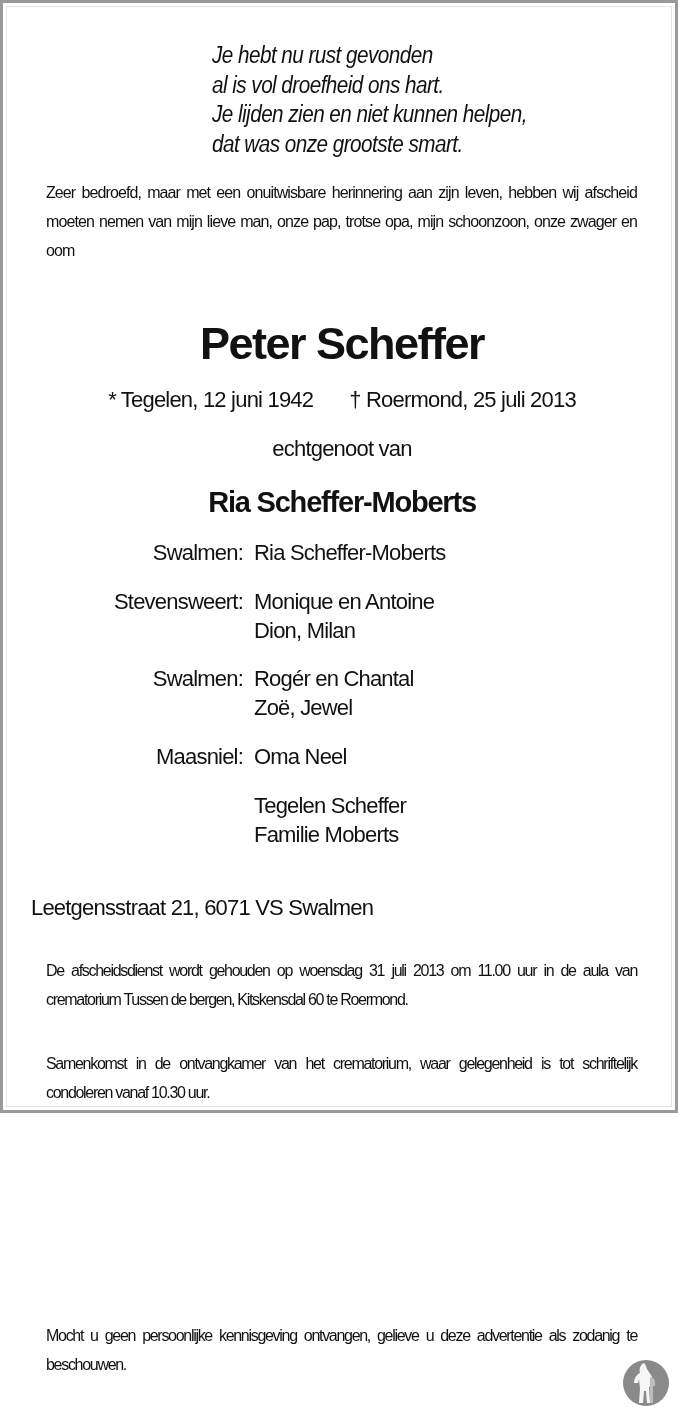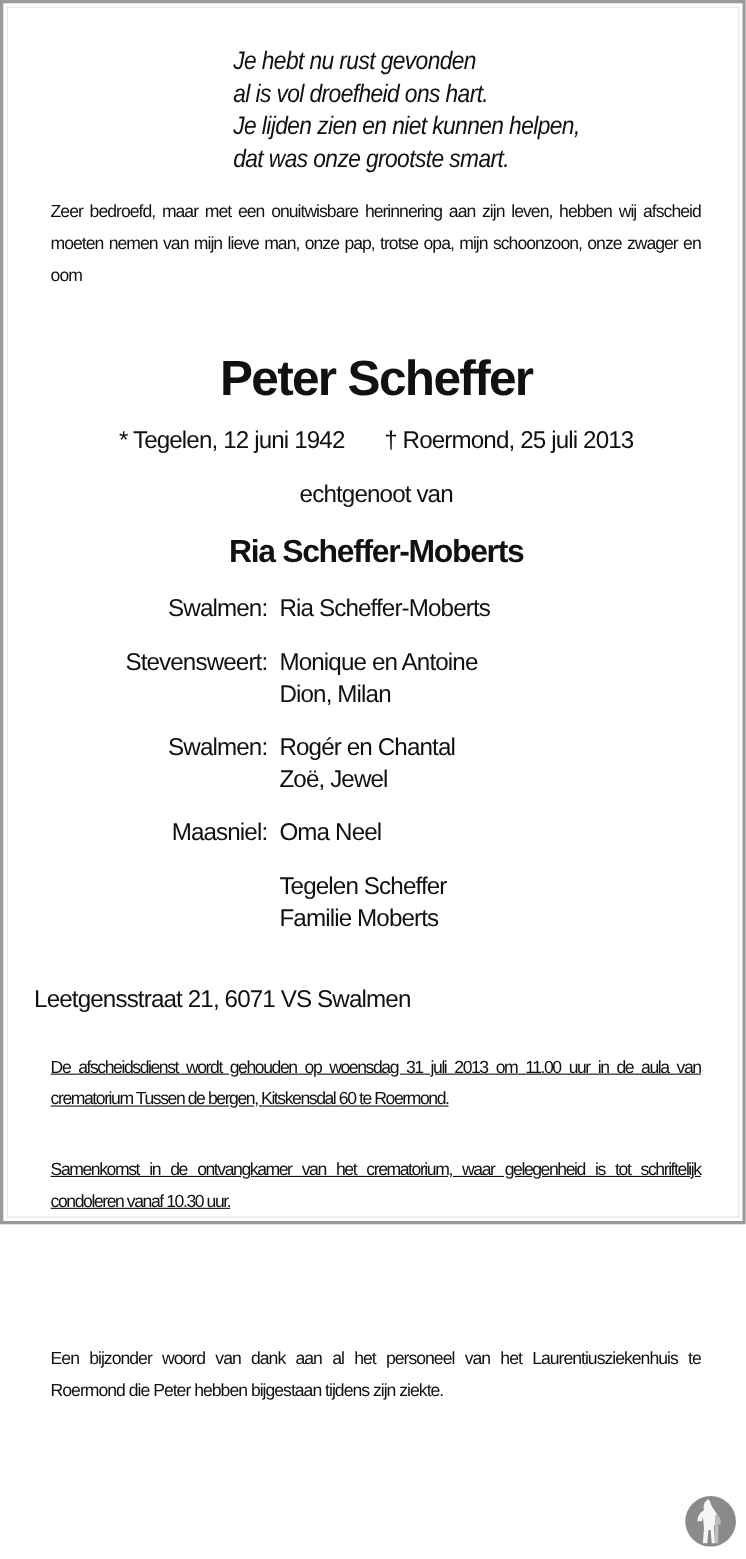--- a/index.html
+++ b/index.html
@@ -47,21 +47,21 @@
 
     
     .para {
       left: 43px;
       width: 591px;
       font-size: 16px;
       line-height: 29px;
       text-align: justify;
       letter-spacing: -0.9px;
     }
-    .para.narrow { letter-spacing: -1.3px; text-decoration: underline; }
+    .para.narrow { letter-spacing: -1.3px; }
 
     .intro { top: 175px; }
 
     .name {
       left: 0; width: 678px;
       top: 313px;
       text-align: center;
       font-weight: bold;
       font-size: 45px;
       letter-spacing: -1.5px;
@@ -189,21 +189,21 @@
     <span class="names">
       <div>Tegelen Scheffer</div>
       <div>Familie Moberts</div>
     </span>
   </div>
 
   <div class="abs address">Leetgensstraat 21, 6071 VS Swalmen</div>
 
   <div class="abs para narrow" style="top:953px;">De afscheidsdienst wordt gehouden op woensdag 31 juli 2013 om 11.00 uur in de aula van crematorium Tussen de bergen, Kitskensdal 60 te Roermond.</div>
   <div class="abs para narrow" style="top:1046px;">Samenkomst in de ontvangkamer van het crematorium, waar gelegenheid is tot schriftelijk condoleren vanaf 10.30 uur.</div>
-  <div class="abs para" style="top:1218px;">Een bijzonder woord van dank aan al het personeel van het Laurentiusziekenhuis te Roermond die Peter hebben bijgestaan tijdens zijn ziekte.</div>
+  <div class="abs para narrow" style="top:1318px;">Mocht u geen persoonlijke kennisgeving ontvangen, gelieve u deze advertentie als zodanig te beschouwen.</div>
 
   <div class="abs logo">
     <svg width="48" height="48" viewBox="0 0 48 48">
       <circle cx="24" cy="24" r="23" fill="#8a8a8a"></circle>
       <path d="M22 4 C18 6 17 10 18 14 C14 16 12 20 12 24 L16 24 L17 20 L18 30 L17 44 L21 44 L22 32 L24 32 L25 44 L28 44 L27 28 C30 26 31 22 30 18 C28 14 26 12 25 10 C24 8 24 6 22 4 Z" fill="#ffffff" opacity="0.92"></path>
       <path d="M28 18 C32 18 34 22 33 27 L31 27 L31 44 L28 44 Z" fill="#bdbdbd"></path>
     </svg>
   </div>
 </div>
 

